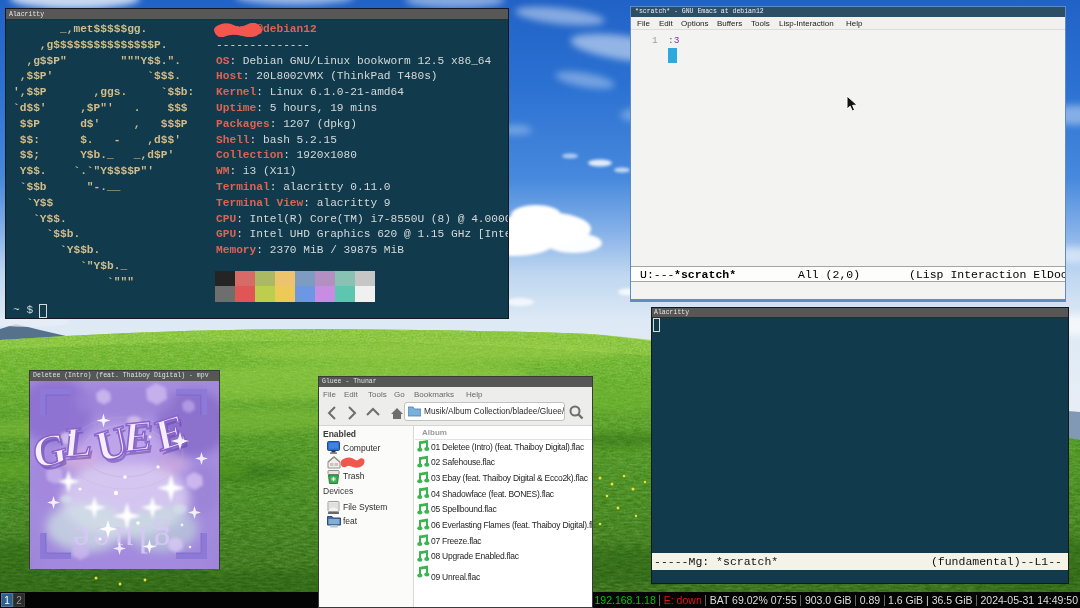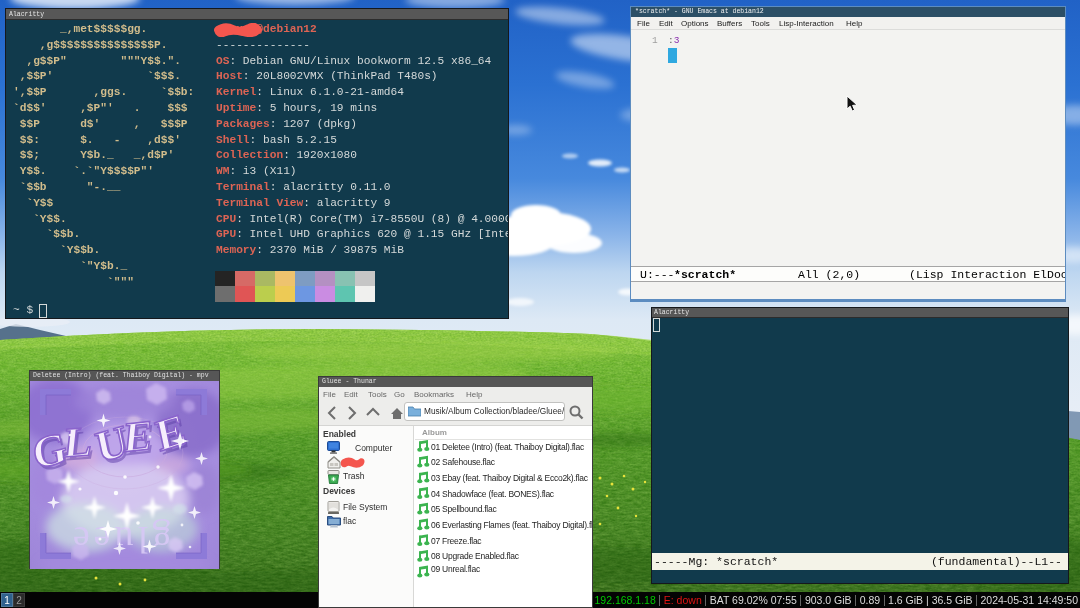--- a/index.html
+++ b/index.html
@@ -388,62 +388,62 @@
       </svg>
 </div>
 <div class="sidebar">
 <div class="sitem" style="left:4px;top:2.5px;font-weight:bold;color:#3a3a3a">Enabled</div>
 <svg class="abs" style="left:8px;top:15px" width="13" height="13" viewBox="0 0 13 13">
         <rect x="0.5" y="0.5" width="12" height="9" rx="1.2" fill="#2e6fd0" stroke="#1c4c96"></rect>
         <rect x="2" y="2" width="9" height="5.5" fill="#3f83e0"></rect>
         <rect x="4.5" y="9.5" width="4" height="2" fill="#333"></rect>
         <rect x="3" y="11.5" width="7" height="1.2" fill="#555"></rect>
       </svg>
-<div class="sitem" style="left:36px;top:16.5px">Computer</div>
+<div class="sitem" style="left:24px;top:16.5px">Computer</div>
 <svg class="abs" style="left:8px;top:30px" width="14" height="13" viewBox="0 0 14 13">
         <path d="M1,6 L7,1 L13,6 L13,12 L1,12 Z" fill="#f0efec" stroke="#908e88"></path>
         <path d="M1,6 L7,1 L13,6" fill="none" stroke="#908e88" stroke-width="1.4"></path>
         <rect x="3" y="7" width="3.5" height="3" fill="#c8c6c0"></rect>
         <rect x="7.5" y="7" width="3.5" height="3" fill="#c8c6c0"></rect>
       </svg>
 <svg class="abs" style="left:21px;top:31px" width="25" height="11" viewBox="0 0 25 11">
         <path d="M4,5 Q9,2 13,5 Q18,8 21,4.5 Q22,3.5 21,6 Q17,9 12,6.5 Q8,4.5 5,7 Q3,8 4,5 Z" fill="#f4564e" stroke="#f4564e" stroke-width="6" stroke-linejoin="round"></path>
       </svg>
 <svg class="abs" style="left:8px;top:43.5px" width="13" height="14" viewBox="0 0 13 14">
         <rect x="1" y="0.5" width="11" height="4" rx="0.8" fill="#e8e6e2" stroke="#908e88"></rect>
         <path d="M1.5,5 L2.5,13.5 L10.5,13.5 L11.5,5 Z" fill="#3aa950" stroke="#2b8040"></path>
         <circle cx="6.5" cy="9" r="2.6" fill="#5fc470"></circle>
         <path d="M6.5,7.2 L6.5,10.8 M4.7,9 L8.3,9" stroke="#fff" stroke-width="1.1"></path>
       </svg>
 <div class="sitem" style="left:24px;top:45px">Trash</div>
-<div class="sitem" style="left:4px;top:60px;font-weight:bold;color:#3a3a3a">Devices</div>
+<div class="sitem" style="left:4px;top:60px;font-weight:normal;color:#3a3a3a">Devices</div>
 <svg class="abs" style="left:8px;top:74.5px" width="13" height="13" viewBox="0 0 13 13">
         <rect x="1" y="0.5" width="11" height="10" rx="1" fill="#f4f3f1" stroke="#a09e98"></rect>
         <path d="M2,8.5 Q6,4.5 11,8.5 L11,1.5 L2,1.5 Z" fill="#e2e0dc"></path>
         <rect x="1" y="11" width="11" height="2" rx="0.5" fill="#6a6862"></rect>
       </svg>
 <div class="sitem" style="left:24px;top:75.5px">File System</div>
 <svg class="abs" style="left:8px;top:88.5px" width="14" height="13" viewBox="0 0 14 13">
         <path d="M0.5,1.5 L5,1.5 L6,3 L13.5,3 L13.5,10 L0.5,10 Z" fill="#3a6aa8" stroke="#2a4e80"></path>
         <rect x="1.5" y="4" width="11" height="5.2" fill="#86aed4"></rect>
         <path d="M4,10 L10,10 L11,12.5 L3,12.5 Z" fill="#b8c4d0"></path>
       </svg>
-<div class="sitem" style="left:24px;top:89.5px">flac</div>
+<div class="sitem" style="left:24px;top:89.5px">feat</div>
 </div>
 <div class="tmain">
 <div style="position:absolute;left:0;top:0;width:100%;height:14px;border-bottom:1px solid #e2e2e0;color:#9a9a9a;font-size:8px;line-height:13px;padding-left:7px;font-weight:bold">Album</div>
 <div class="frow" style="left:16px;top:15.5px">01 Deletee (Intro) (feat. Thaiboy Digital).flac</div>
 <div class="frow" style="left:16px;top:31.2px">02 Safehouse.flac</div>
 <div class="frow" style="left:16px;top:46.9px">03 Ebay (feat. Thaiboy Digital &amp; Ecco2k).flac</div>
 <div class="frow" style="left:16px;top:62.6px">04 Shadowface (feat. BONES).flac</div>
 <div class="frow" style="left:16px;top:78.3px">05 Spellbound.flac</div>
 <div class="frow" style="left:16px;top:94px">06 Everlasting Flames (feat. Thaiboy Digital).flac</div>
 <div class="frow" style="left:16px;top:109.7px">07 Freeze.flac</div>
 <div class="frow" style="left:16px;top:125.4px">08 Upgrade Enabled.flac</div>
-<div class="frow" style="left:16px;top:138px">09 Unreal.flac</div>
+<div class="frow" style="left:16px;top:146px">09 Unreal.flac</div>
 <svg class="abs" style="left:2px;top:14px" width="13" height="160" viewBox="0 0 13 160">
 <g id="note" fill="#3cb450">
 <path d="M2,1.5 L11,0 L11,2.8 L4,4 Z"></path>
           <rect x="2" y="1.5" width="2" height="8"></rect>
           <rect x="9" y="0.8" width="2" height="8"></rect>
 <ellipse cx="2.8" cy="9.8" rx="2.6" ry="2"></ellipse>
           <ellipse cx="9.8" cy="9" rx="2.6" ry="2"></ellipse>
 </g>
 <use href="#note" y="15.7"></use>
         <use href="#note" y="31.4"></use>

